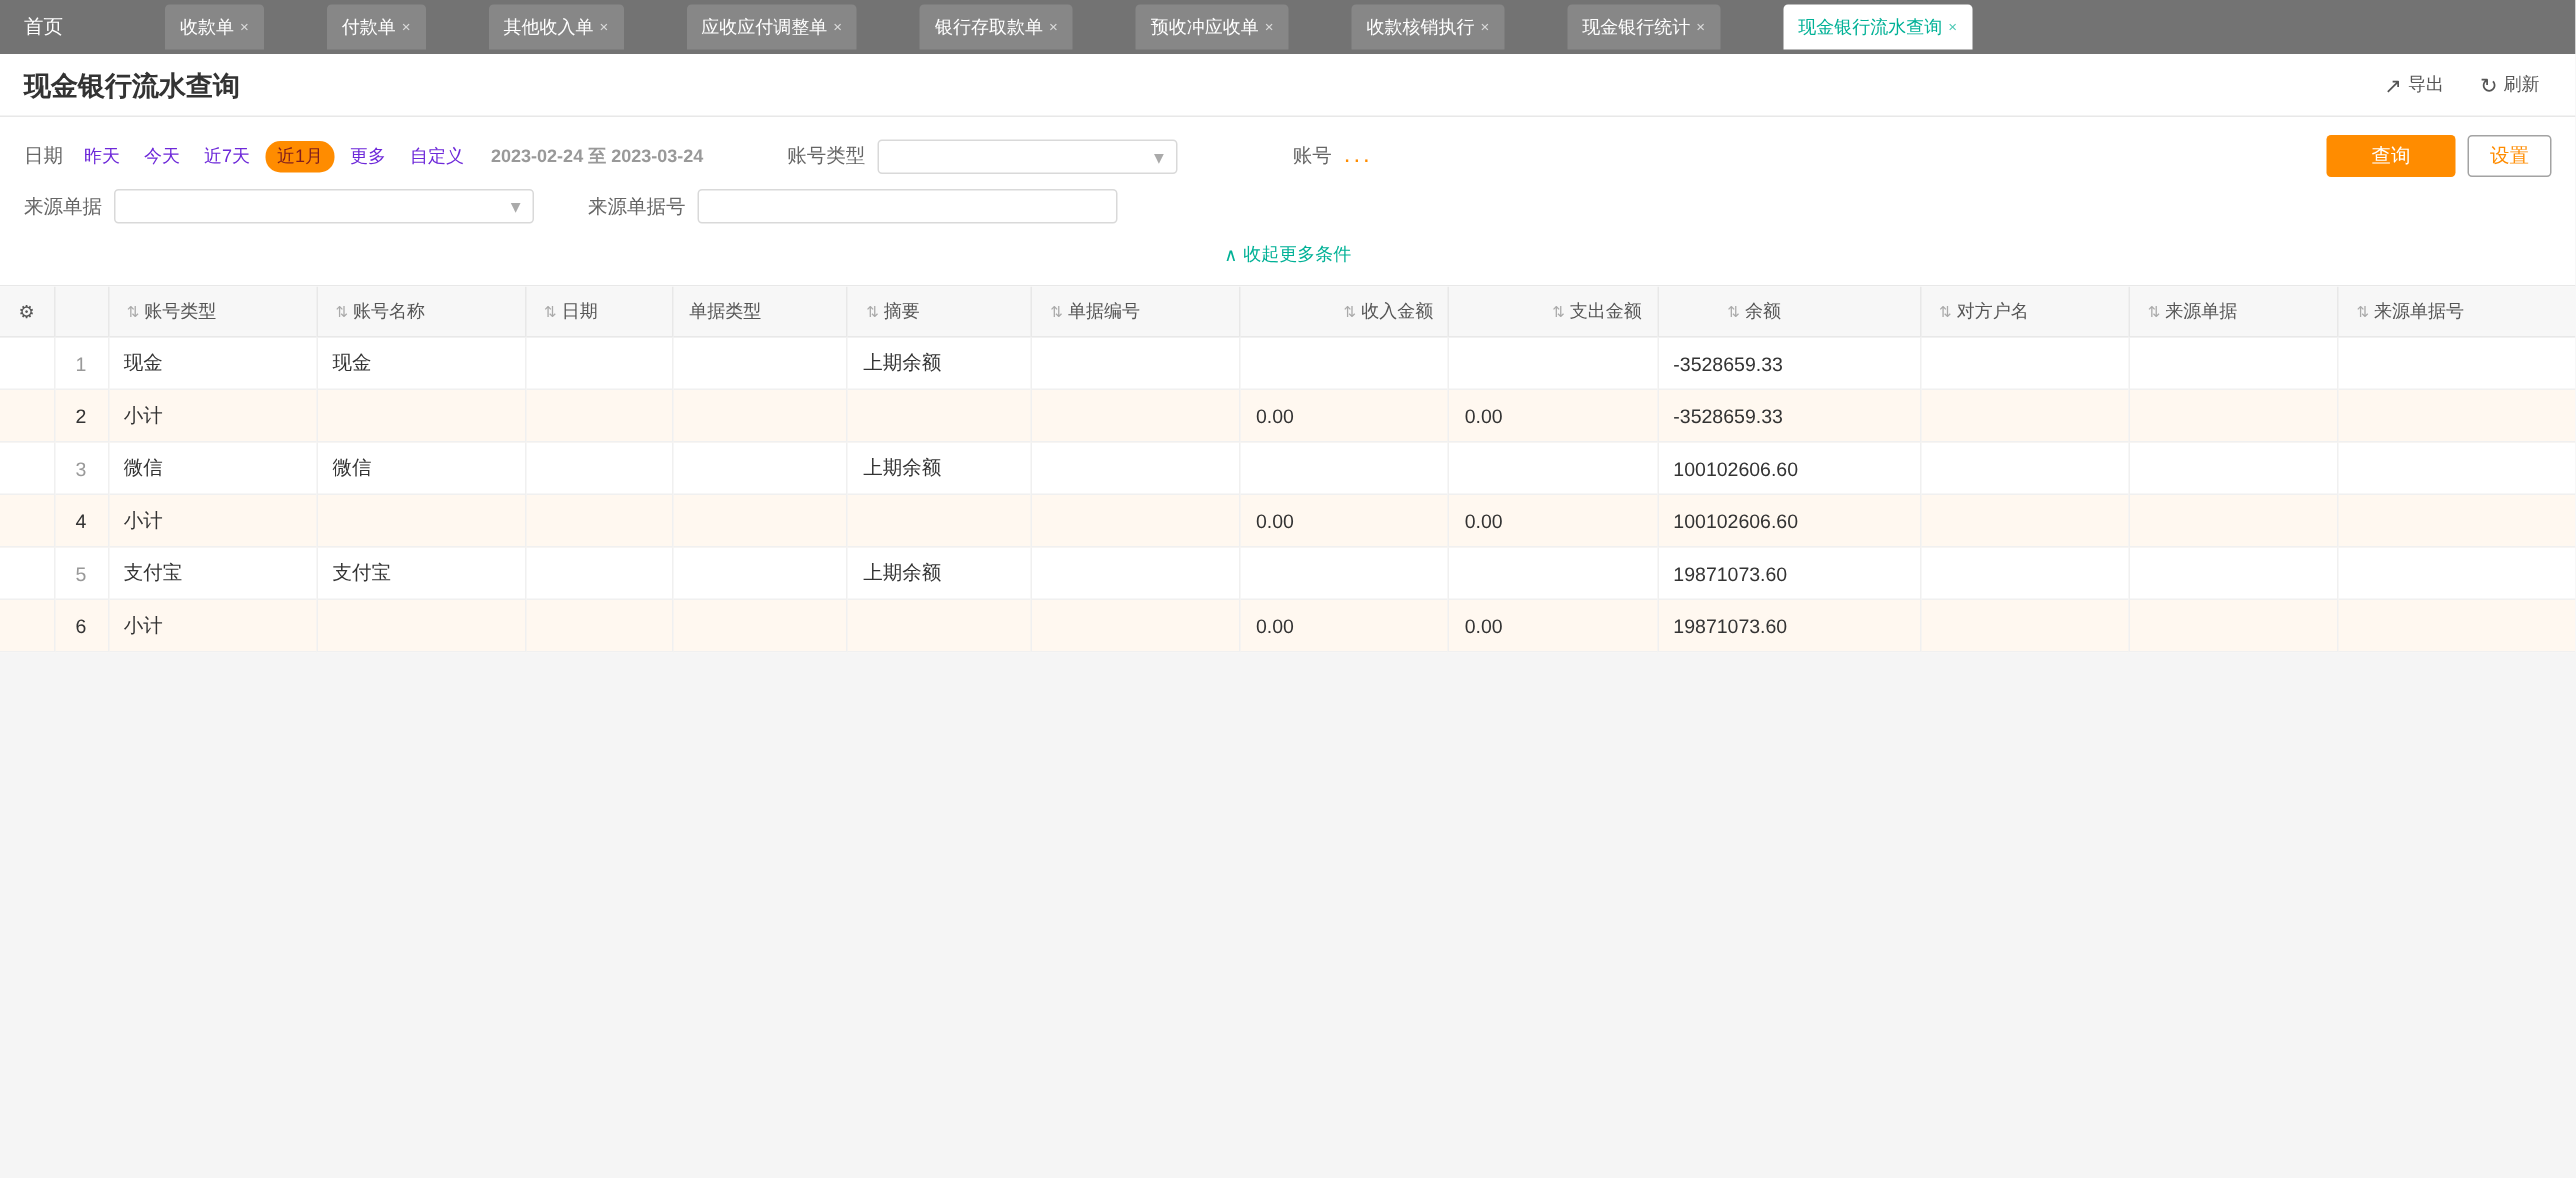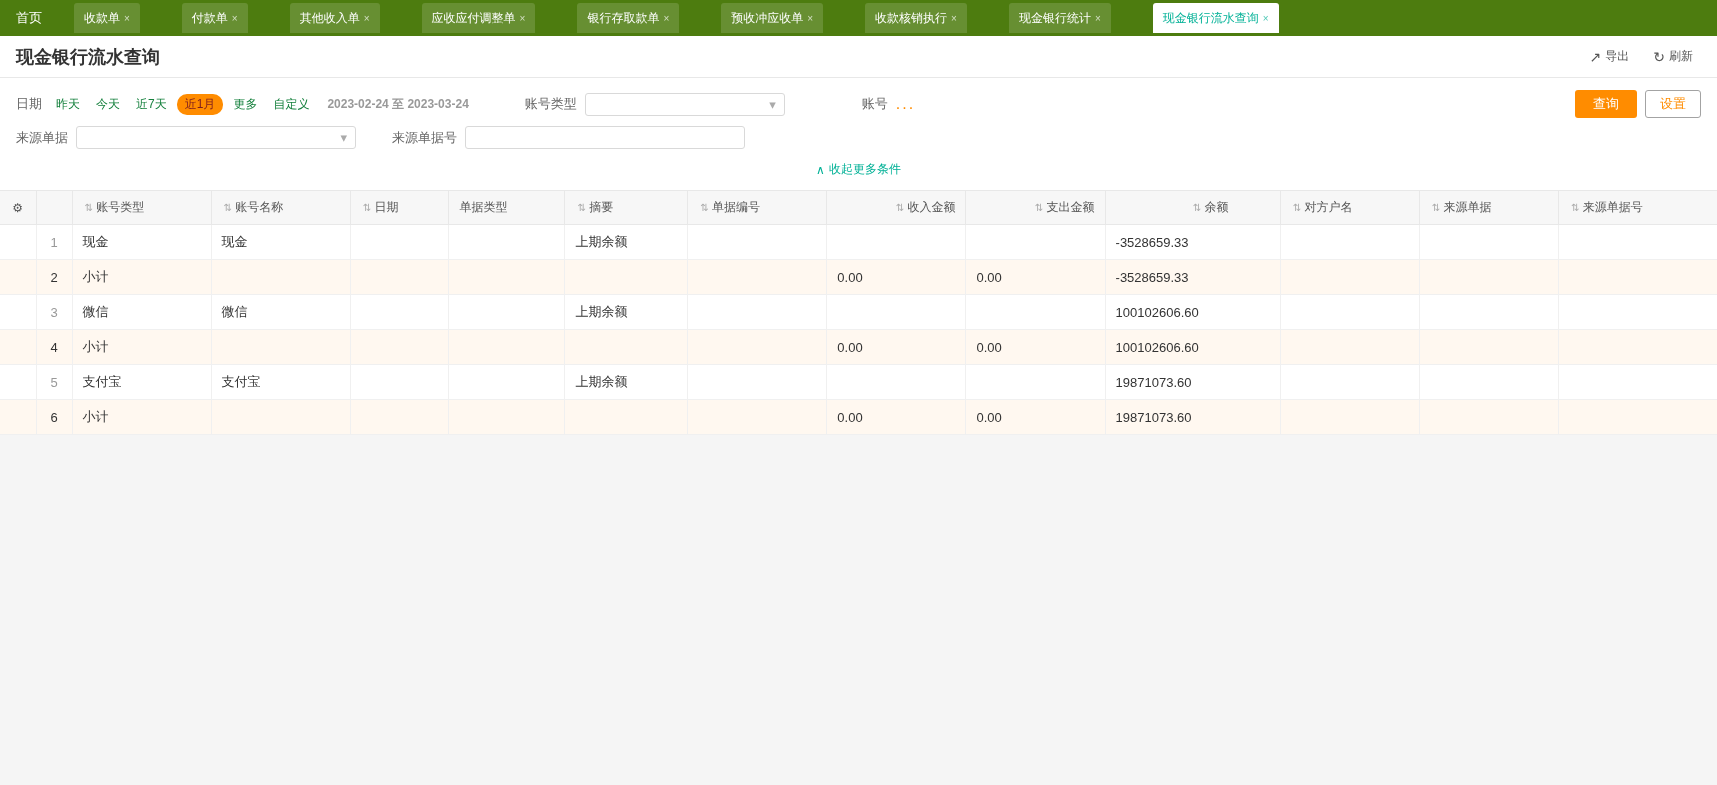--- a/index.html
+++ b/index.html
@@ -2,24 +2,25 @@
 <html><head>
   <meta charset="utf-8">
   <style>
     * { box-sizing: border-box; margin: 0; padding: 0; }
     body { font-family: "Microsoft YaHei", "PingFang SC", Arial, sans-serif; font-size: 13px; background: #f5f5f5; color: #333; }
 
     
     .top-nav {
       display: flex;
       align-items: center;
-      background: #4d7c0f;
+      background: #737373;
       height: 36px;
       padding: 0 4px;
       overflow: hidden;
+      gap: 36px;
     }
     .nav-home {
       color: #fff;
       font-size: 13px;
       padding: 0 12px;
       height: 36px;
       line-height: 36px;
       white-space: nowrap;
       cursor: pointer;
     }
@@ -102,21 +103,21 @@
       white-space: nowrap;
     }
     .date-shortcuts {
       display: flex;
       align-items: center;
       gap: 4px;
     }
     .date-btn {
       padding: 2px 6px;
       font-size: 12px;
-      color: #15803d;
+      color: #6d28d9;
       background: none;
       border: none;
       cursor: pointer;
       border-radius: 2px;
     }
     .date-btn.active {
       background: #ff8c00;
       color: #7f1d1d;
       border-radius: 10px;
       padding: 2px 8px;
@@ -157,21 +158,21 @@
       color: #ff8c00;
       font-size: 16px;
       cursor: pointer;
       letter-spacing: 2px;
     }
     .btn-search {
       background: #ff8c00;
       color: #fff;
       border: none;
       border-radius: 3px;
-      padding: 5px 18px;
+      padding: 5px 30px;
       font-size: 13px;
       cursor: pointer;
     }
     .btn-setting {
       background: #fff;
       color: #ff8c00;
       border: 1px solid #a3a3a3;
       border-radius: 3px;
       padding: 4px 14px;
       font-size: 13px;
@@ -374,21 +375,21 @@
         </th>
         <th style="width:36px;text-align:center;"></th>
         <th><span class="sort-icon">⇅</span> <span>账号类型</span></th>
         <th><span class="sort-icon">⇅</span> <span>账号名称</span></th>
         <th><span class="sort-icon">⇅</span> <span>日期</span></th>
         <th><span>单据类型</span></th>
         <th><span class="sort-icon">⇅</span> <span>摘要</span></th>
         <th><span class="sort-icon">⇅</span> <span>单据编号</span></th>
         <th style="text-align:right;"><span class="sort-icon">⇅</span> <span>收入金额</span></th>
         <th style="text-align:right;"><span class="sort-icon">⇅</span> <span>支出金额</span></th>
-        <th style="text-align:center;padding-left:44px;"><span class="sort-icon">⇅</span> <span>余额</span></th>
+        <th style="text-align:left;padding-left:44px;"><span class="sort-icon">⇅</span> <span>余额</span></th>
         <th><span class="sort-icon">⇅</span> <span>对方户名</span></th>
         <th><span class="sort-icon">⇅</span> <span>来源单据</span></th>
         <th><span class="sort-icon">⇅</span> <span>来源单据号</span></th>
       </tr>
     </thead>
     <tbody id="table-body">
     <tr>
     <td></td>
     <td class="row-num">1</td>
     <td>现金</td>

